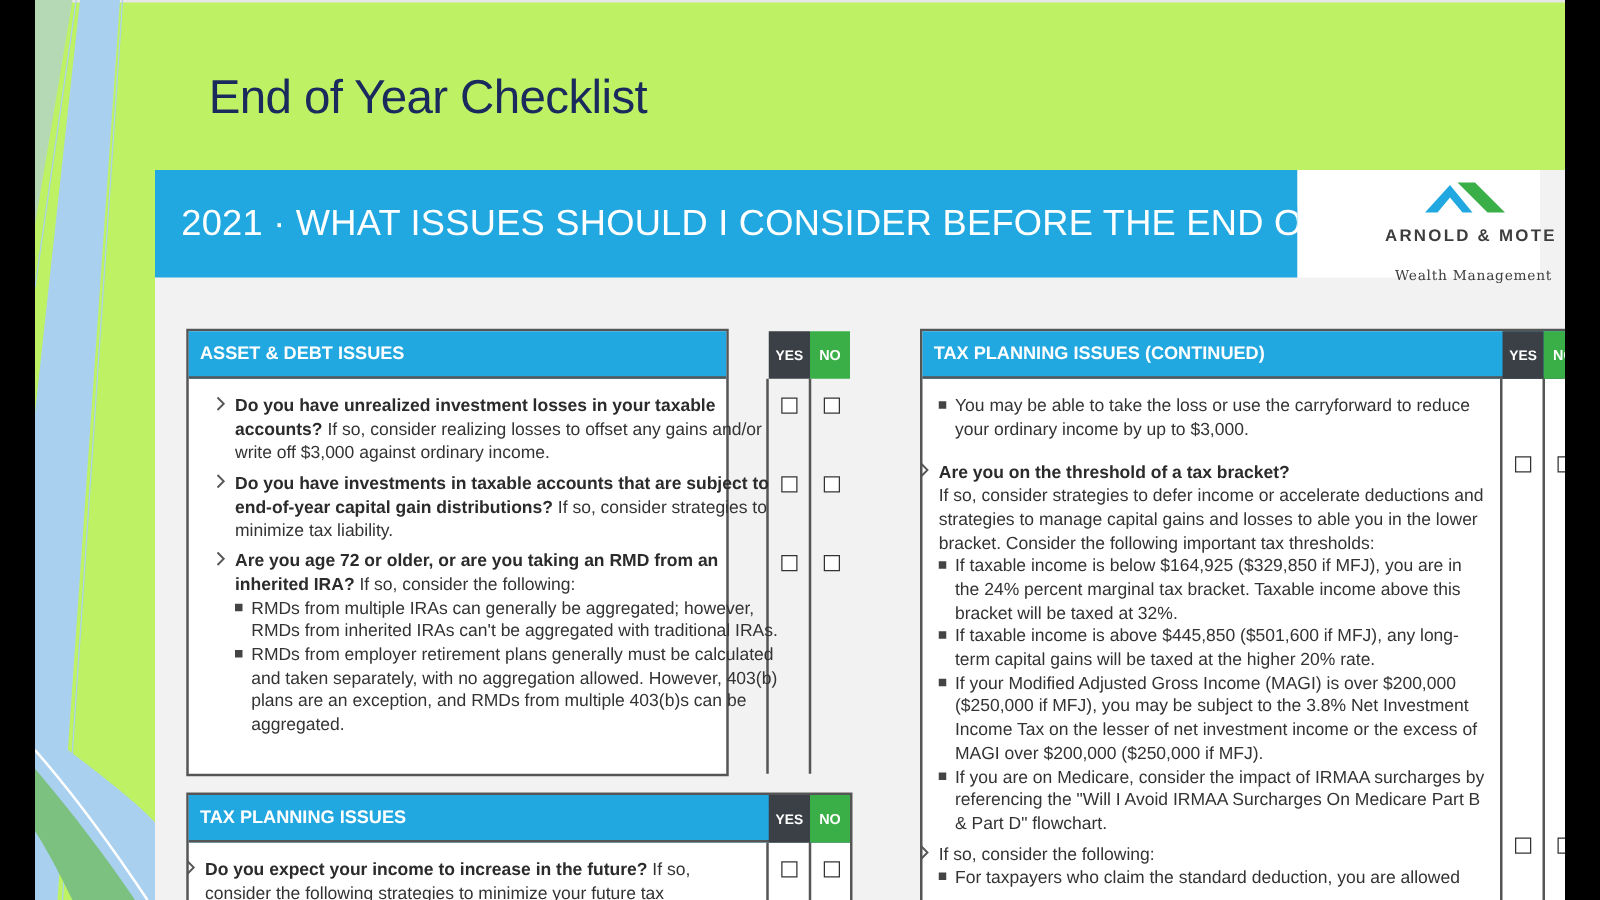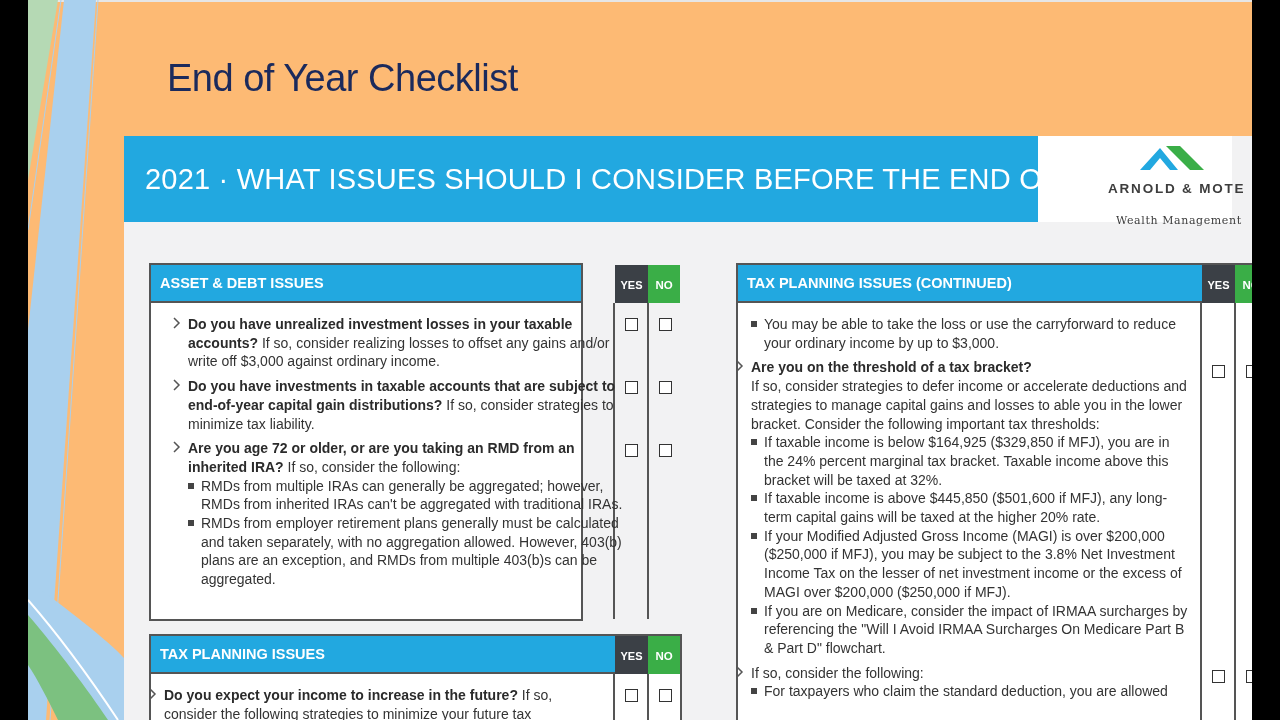--- a/index.html
+++ b/index.html
@@ -1,19 +1,19 @@
 <!DOCTYPE html>
 <html><head>
 <meta charset="utf-8">
 <style>
   * { box-sizing: border-box; margin: 0; padding: 0; }
   html, body { width: 1280px; height: 720px; overflow: hidden; background: #000; }
   body { position: relative; font-family: "Liberation Sans", "DejaVu Sans", sans-serif; }
 
-  .slide { position: absolute; left: 28px; top: 0; width: 1224px; height: 720px; background: #fdba74; overflow: hidden; }
+  .slide { position: absolute; left: 28px; top: 0; width: 1224px; height: 720px; background: #bef264; overflow: hidden; }
   .top-line { position: absolute; left: 0; top: 0; width: 100%; height: 2px; background: #e6e6e6; }
 
   .deco { position: absolute; left: 0; top: 0; width: 140px; height: 720px; }
 
   .slide-title { position: absolute; left: 139px; top: 57px; font-size: 38px; color: #1b2a5c; font-family: "Liberation Sans", sans-serif; letter-spacing: -0.5px; }
 
   .doc { position: absolute; left: 96px; top: 136px; width: 1128px; height: 584px; background: #f2f2f3; }
 
   .banner { position: absolute; left: 0; top: 0; width: 914px; height: 86px; background: #22a8e0; }
   .banner-notch { position: absolute; left: 914px; top: 29px; width: 0; height: 0; border-top: 8px solid transparent; border-bottom: 8px solid transparent; border-left: 8px solid #22a8e0; }
@@ -137,21 +137,21 @@
     <div class="table" style="left:612px; top:127px; width:560px; height:480px;">
       <div class="thead">
         <div class="thead-title">TAX PLANNING ISSUES (CONTINUED)</div>
         <div class="th-yes" style="left:464px;">YES</div>
         <div class="th-no" style="left:497px;">NO</div>
       </div>
       <div class="vline" style="left:462px;"></div>
       <div class="vline" style="left:496px;"></div>
 
       <div class="body-text" style="left:13px; top:50px; width:440px;">
-        <div class="bullet" style="margin-bottom:6px;">You may be able to take the loss or use the carryforward to reduce your ordinary income by up to $3,000.</div>
+        <div class="bullet" style="margin-bottom:16px;">You may be able to take the loss or use the carryforward to reduce your ordinary income by up to $3,000.</div>
         <div class="q">
           <svg class="chev" viewBox="0 0 8 12">
               <polyline points="1,1 6,6 1,11" fill="none" stroke="#555" stroke-width="1.5"></polyline>
             </svg>
           <b>Are you on the threshold of a tax bracket?</b>
           <div>If so, consider strategies to defer income or accelerate deductions and strategies to manage capital gains and losses to able you in the lower bracket. Consider the following important tax thresholds:</div>
           <div class="bullet">If taxable income is below $164,925 ($329,850 if MFJ), you are in the 24% percent marginal tax bracket. Taxable income above this bracket will be taxed at 32%.</div>
           <div class="bullet">If taxable income is above $445,850 ($501,600 if MFJ), any long-term capital gains will be taxed at the higher 20% rate.</div>
           <div class="bullet">If your Modified Adjusted Gross Income (MAGI) is over $200,000 ($250,000 if MFJ), you may be subject to the 3.8% Net Investment Income Tax on the lesser of net investment income or the excess of MAGI over $200,000 ($250,000 if MFJ).</div>
           <div class="bullet">If you are on Medicare, consider the impact of IRMAA surcharges by referencing the "Will I Avoid IRMAA Surcharges On Medicare Part B &amp; Part D" flowchart.</div>

